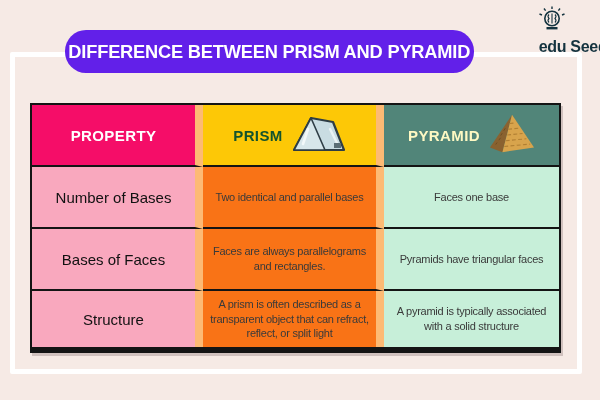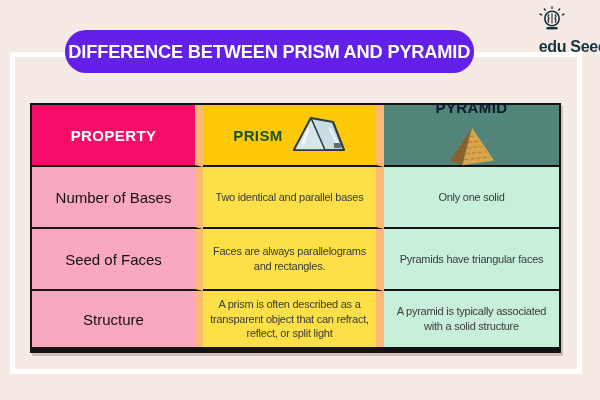--- a/index.html
+++ b/index.html
@@ -51,23 +51,23 @@
     box-sizing:border-box;
     border-right:8px solid #fdba74;border-bottom:2px solid #141414;
     display:flex;align-items:center;justify-content:center;
     text-align:center;padding:2px 5px;
   }
   .cell.last-col{border-right:none;}
   .cell.last-row{border-bottom:none;}
   .head{gap:9px;font-weight:800;font-size:15px;letter-spacing:0.4px;}
   .head-property{background:#F50D68;color:#FFFFFF;}
   .head-prism{background:#FDC806;color:#14532d;}
-  .head-pyramid{background:#518579;color:#0f172a;flex-direction:column;}
+  .head-pyramid{background:#518579;color:#fef9c3;}
   .col-property{background:#F9A8BE;font-weight:400;font-size:15px;color:#111111;}
-  .col-prism{background:#fde047;}
+  .col-prism{background:#f97316;}
   .col-pyramid{background:#C7EFD9;}
   .body-text{
     font-size:11px;color:#3A3A3A;letter-spacing:-0.25px;line-height:1.32;
     font-weight:500;
   }
 </style>
 </head>
 <body>
 
 <div class="frame"></div>
@@ -136,25 +136,25 @@
     </span>
   </div>
 
   <div class="cell col-property">
     <span>Number of Bases</span>
   </div>
   <div class="cell col-prism">
     <span class="body-text">Two identical and parallel bases</span>
   </div>
   <div class="cell col-pyramid last-col">
-    <span class="body-text">Only one solid</span>
+    <span class="body-text">Faces one base</span>
   </div>
 
   <div class="cell col-property">
-    <span>Seed of Faces</span>
+    <span>Bases of Faces</span>
   </div>
   <div class="cell col-prism">
     <span class="body-text">Faces are always parallelograms and rectangles.</span>
   </div>
   <div class="cell col-pyramid last-col">
     <span class="body-text">Pyramids have triangular faces</span>
   </div>
 
   <div class="cell col-property last-row">
     <span>Structure</span>

